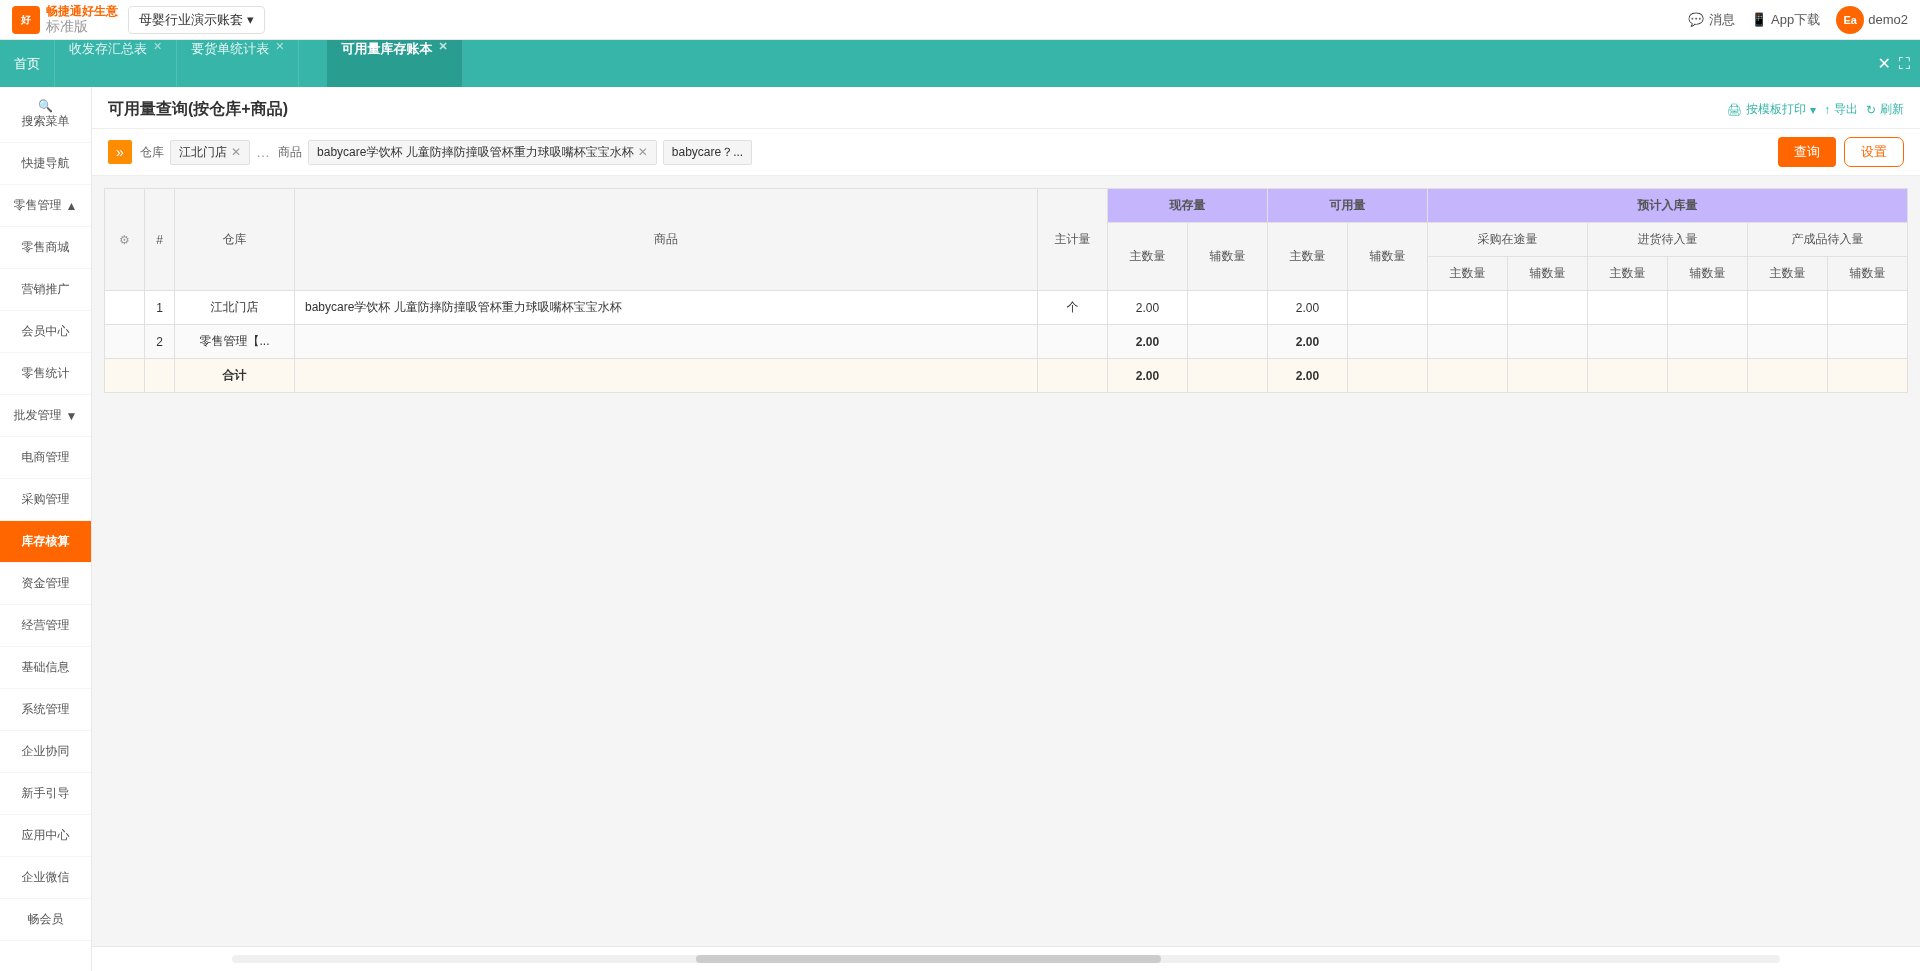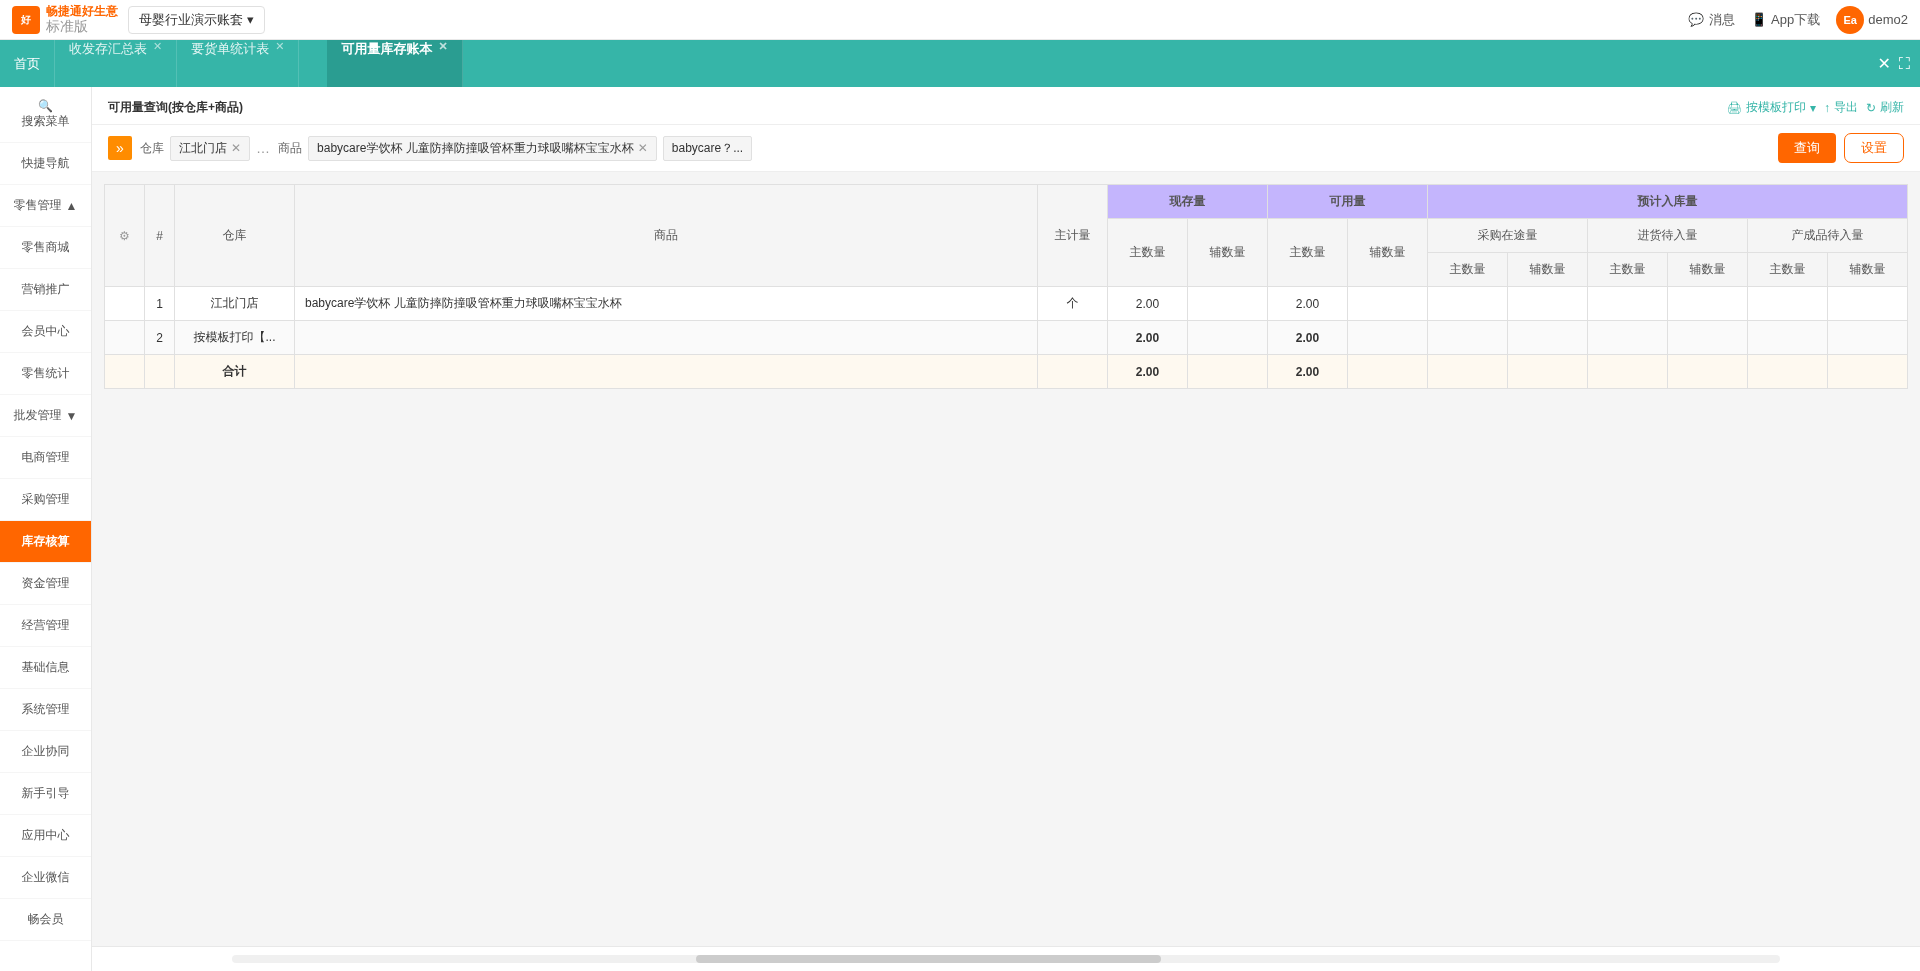--- a/index.html
+++ b/index.html
@@ -87,21 +87,21 @@
     
     .page-header {
       background: #fff;
       padding: 12px 16px 8px;
       display: flex;
       align-items: center;
       justify-content: space-between;
       border-bottom: 1px solid #eee;
       flex-shrink: 0;
     }
-    .page-title { font-size: 12px; font-weight: bold; color: #333; }
+    .page-title { font-size: 16px; font-weight: bold; color: #333; }
     .page-actions { display: flex; align-items: center; gap: 8px; }
     .action-btn { display: flex; align-items: center; gap: 4px; font-size: 12px; color: #36b5a8; cursor: pointer; }
 
     
     .filter-area {
       background: #fff;
       padding: 8px 16px;
       display: flex;
       align-items: center;
       gap: 8px;
@@ -423,21 +423,21 @@
             <td></td>
             <td></td>
             <td></td>
             <td></td>
             <td></td>
             <td></td>
           </tr>
           <tr style="background:#fafafa;">
             <td></td>
             <td>2</td>
-            <td>按模板打印【...</td>
+            <td>零售管理【...</td>
             <td></td>
             <td></td>
             <td style="font-weight:bold;">2.00</td>
             <td></td>
             <td style="font-weight:bold;">2.00</td>
             <td></td>
             <td></td>
             <td></td>
             <td></td>
             <td></td>

